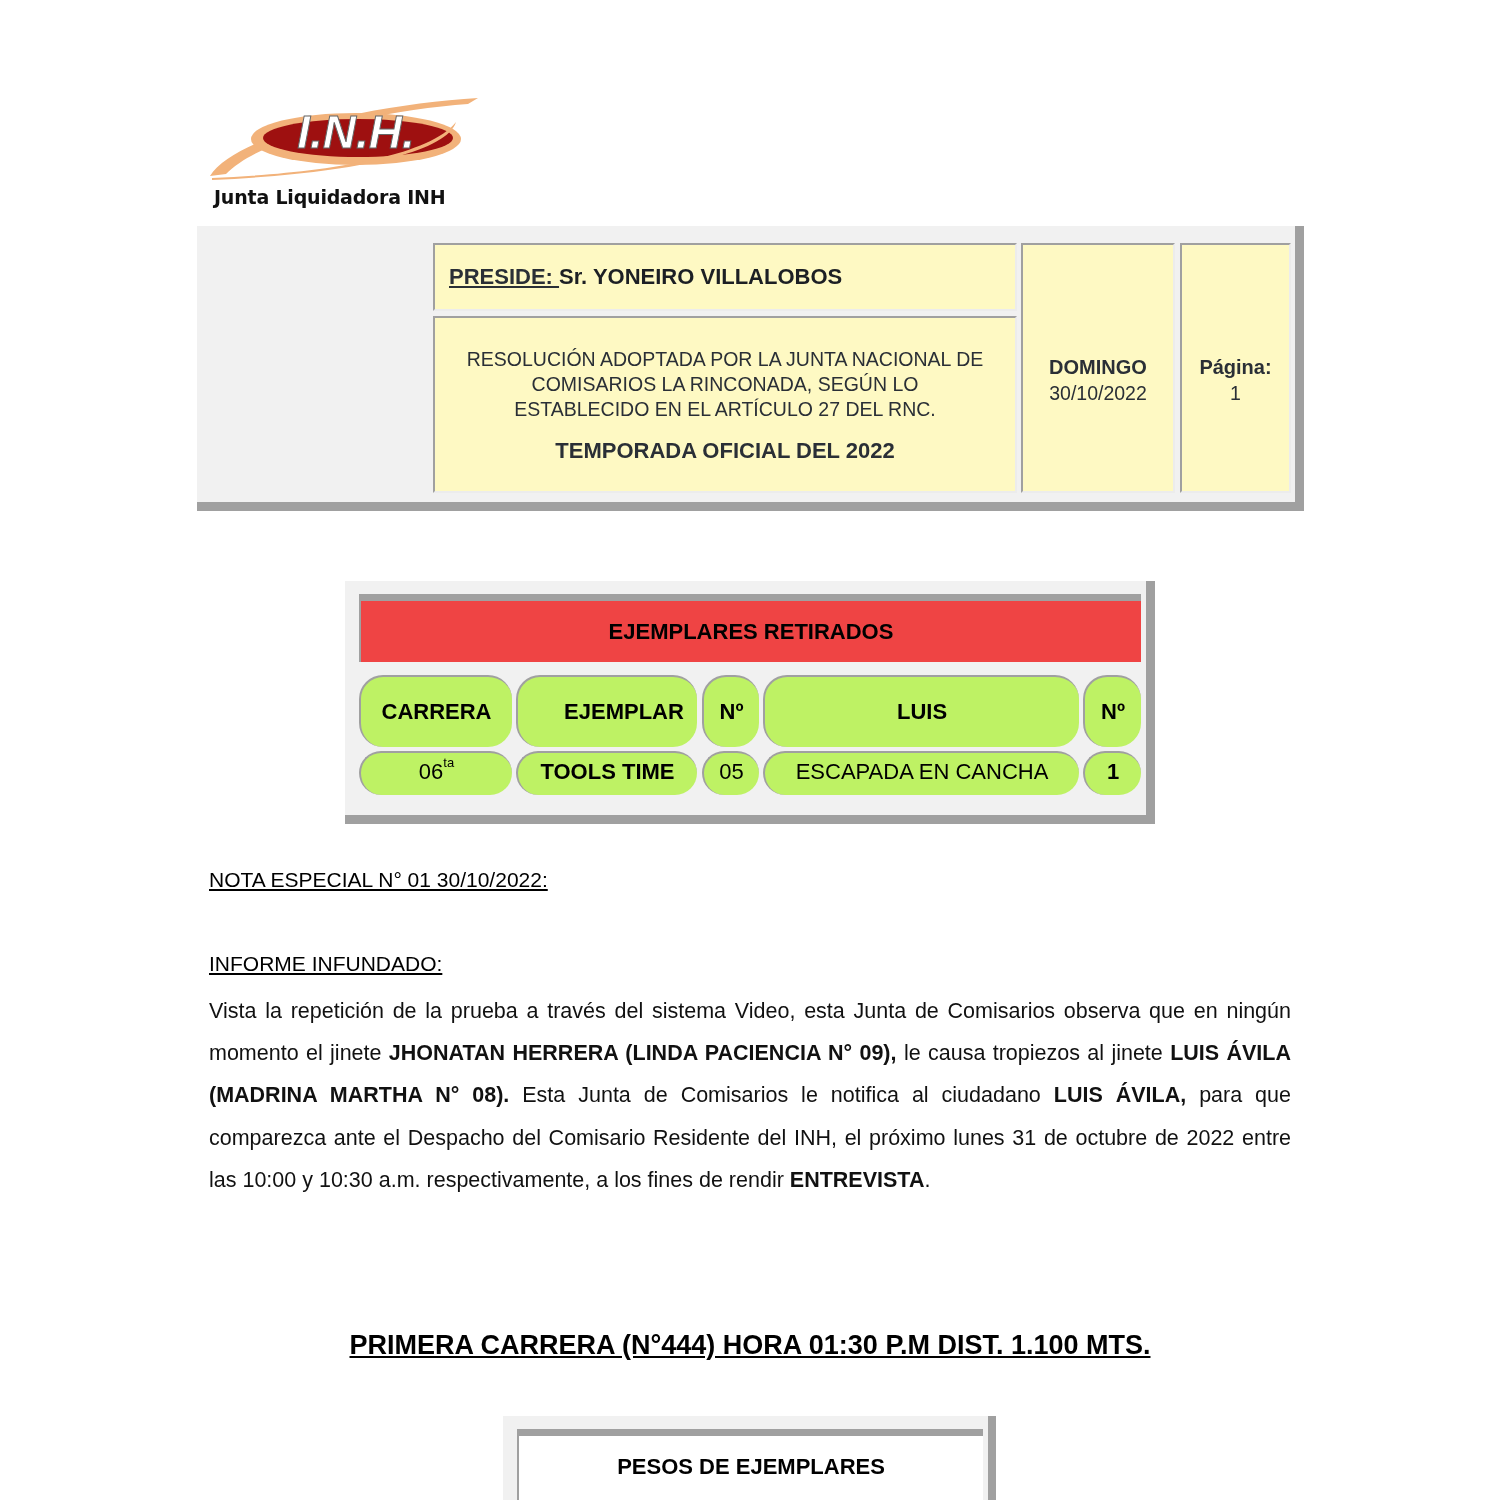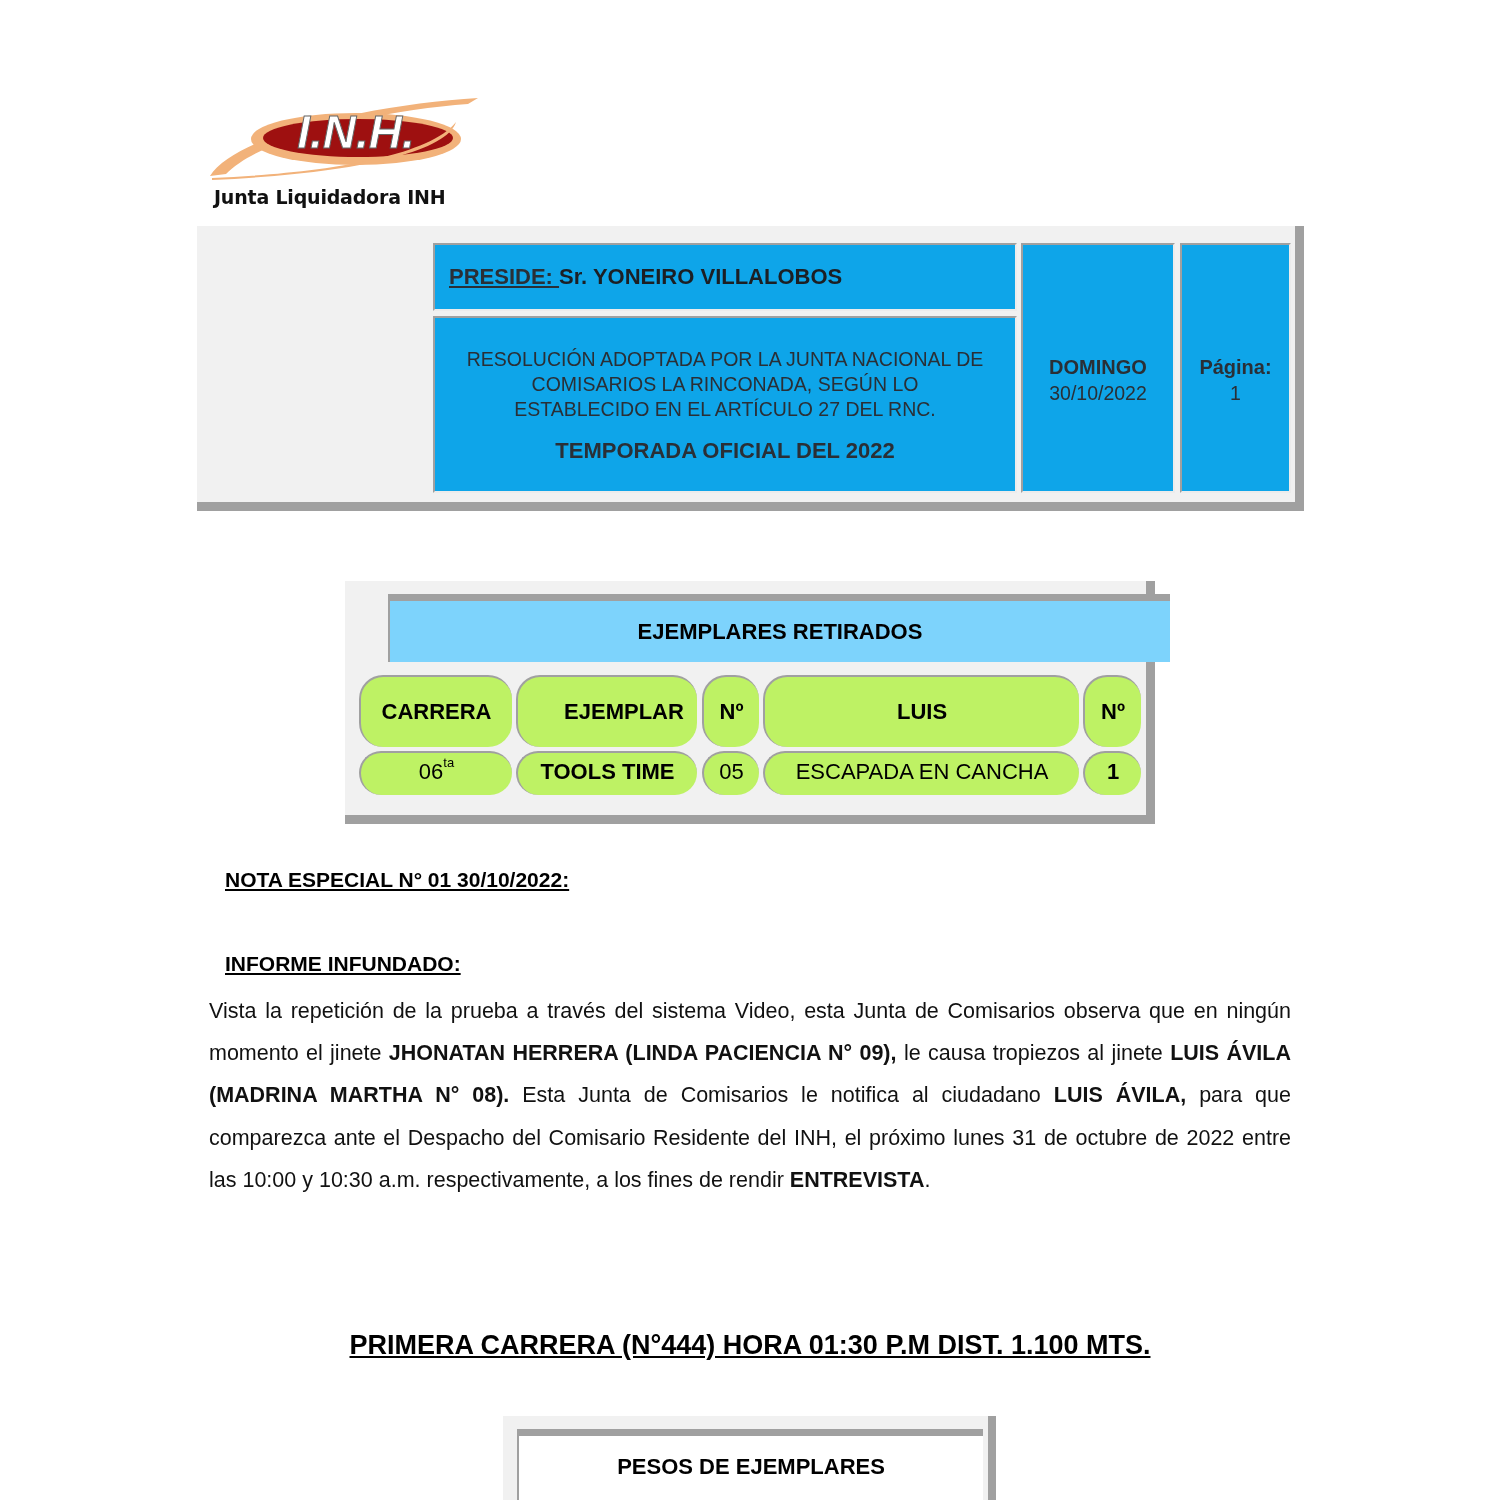--- a/index.html
+++ b/index.html
@@ -7,44 +7,44 @@
          font-family: "Liberation Sans", sans-serif; color: #000; }
 
   
   .logo { position: absolute; left: 206px; top: 94px; width: 275px; height: 90px; }
   .logo-caption { position: absolute; left: 214px; top: 186px; font-family: "DejaVu Sans", sans-serif;
                   font-weight: bold; font-size: 19px; color: #111; letter-spacing: -0.2px; }
 
   
   .hdr-frame { position: absolute; left: 197px; top: 226px; width: 1098px; height: 276px;
                background: #f1f1f1; border-right: 9px solid #a0a0a0; border-bottom: 9px solid #a0a0a0; }
-  .cell { position: absolute; background: #0ea5e9; border: 2px solid #a0a0a0; border-right-color: #ececec; border-bottom-color: #ececec;
+  .cell { position: absolute; background: #fef9c3; border: 2px solid #a0a0a0; border-right-color: #ececec; border-bottom-color: #ececec;
           box-sizing: border-box; display: flex; flex-direction: column; align-items: center; justify-content: center; text-align: center; }
   .c-reunion { left: 14px; top: 17px; width: 218px; height: 250px; font-weight: bold; font-size: 22px; color: #2a2f36; line-height: 28px; }
   .c-preside { left: 236px; top: 17px; width: 584px; height: 68px; align-items: flex-start; padding-left: 14px; font-size: 22px; font-weight: bold; color: #1c1f24; }
   .c-preside .u { text-decoration: underline; color: #2a2f36; }
   .c-resol { left: 236px; top: 90px; width: 584px; height: 177px; font-size: 19.5px; color: #2a2f36; line-height: 25px; padding: 0 29px; }
   .c-resol .temp { font-weight: bold; font-size: 22px; margin-top: 16px; }
   .c-dom { left: 824px; top: 17px; width: 154px; height: 250px; font-size: 19.5px; color: #2a2f36; line-height: 26px; }
   .c-dom b, .c-pag b { font-size: 20px; margin-top: 24px; }
   .c-pag { left: 983px; top: 17px; width: 111px; height: 250px; font-size: 19.5px; color: #2a2f36; line-height: 26px; }
 
   
   .ret-frame { position: absolute; left: 345px; top: 581px; width: 801px; height: 234px;
                background: #f1f1f1; border-right: 9px solid #a0a0a0; border-bottom: 9px solid #a0a0a0; }
-  .ret-title { position: absolute; left: 14px; top: 13px; width: 782px; height: 68px; background: #7dd3fc;
+  .ret-title { position: absolute; left: 14px; top: 13px; width: 782px; height: 68px; background: #ef4444;
                border-top: 7px solid #a0a0a0; border-left: 2px solid #a0a0a0; box-sizing: border-box;
-               display: flex; align-items: center; justify-content: center; font-weight: bold; font-size: 22px; margin-left: 29px; }
+               display: flex; align-items: center; justify-content: center; font-weight: bold; font-size: 22px; }
   .rc { position: absolute; background: #bef264; box-sizing: border-box; border-top: 2px solid #a0a0a0; border-left: 2px solid #a0a0a0;
         display: flex; justify-content: center; font-size: 22px; border-radius: 24px; }
   .rh { top: 94px; height: 72px; font-weight: bold; align-items: center; }
   .rd { top: 170px; height: 44px; align-items: flex-start; padding-top: 6px; }
   .rd sup { font-size: 13px; vertical-align: top; position: relative; top: -4px; }
 
-  .nota { position: absolute; left: 225px; font-weight: bold; font-size: 21px; text-decoration: underline; }
+  .nota { position: absolute; left: 209px; font-weight: normal; font-size: 21px; text-decoration: underline; }
   .para { position: absolute; left: 209px; top: 990px; width: 1082px; font-size: 21.5px; line-height: 42.2px; text-align: justify; color: #111; }
   .race-title { position: absolute; left: 0; width: 1500px; top: 1330px; text-align: center; font-weight: bold; font-size: 27px; }
   .race-title span { text-decoration: underline; }
 
   .pesos-frame { position: absolute; left: 503px; top: 1416px; width: 485px; height: 100px;
                  background: #f1f1f1; border-right: 8px solid #a0a0a0; }
   .pesos-title { position: absolute; left: 14px; top: 13px; width: 466px; height: 90px; background: #fff;
                  border-top: 7px solid #a0a0a0; border-left: 2px solid #a0a0a0; box-sizing: border-box;
                  display: flex; align-items: flex-start; justify-content: center; padding-top: 18px; font-weight: bold; font-size: 22px; }
 </style>

